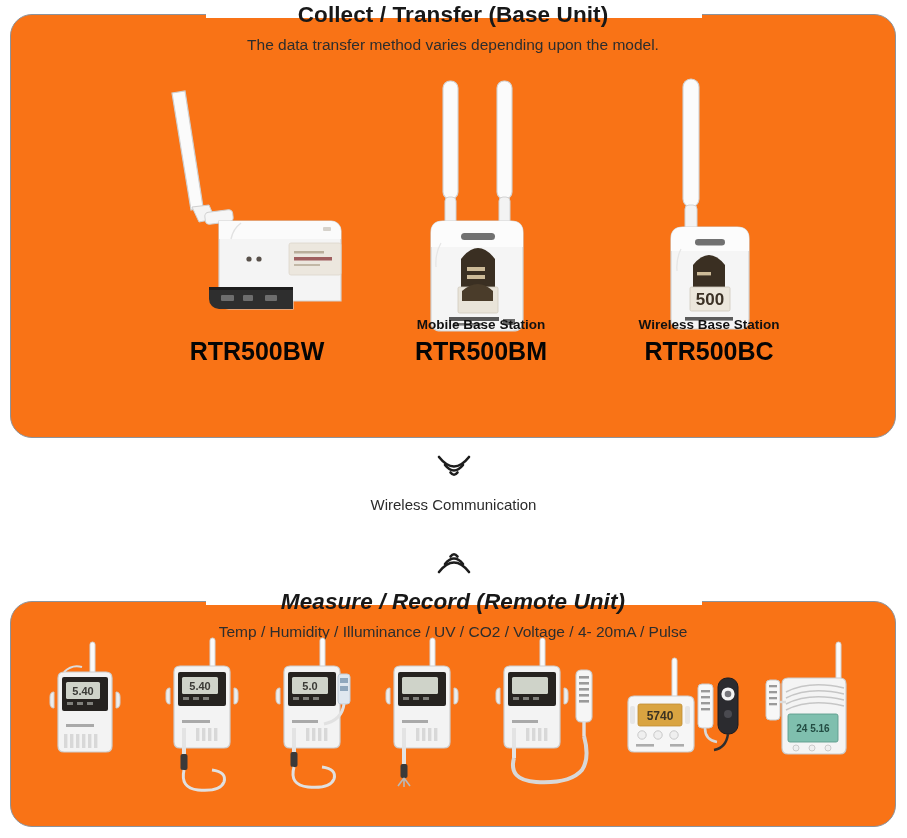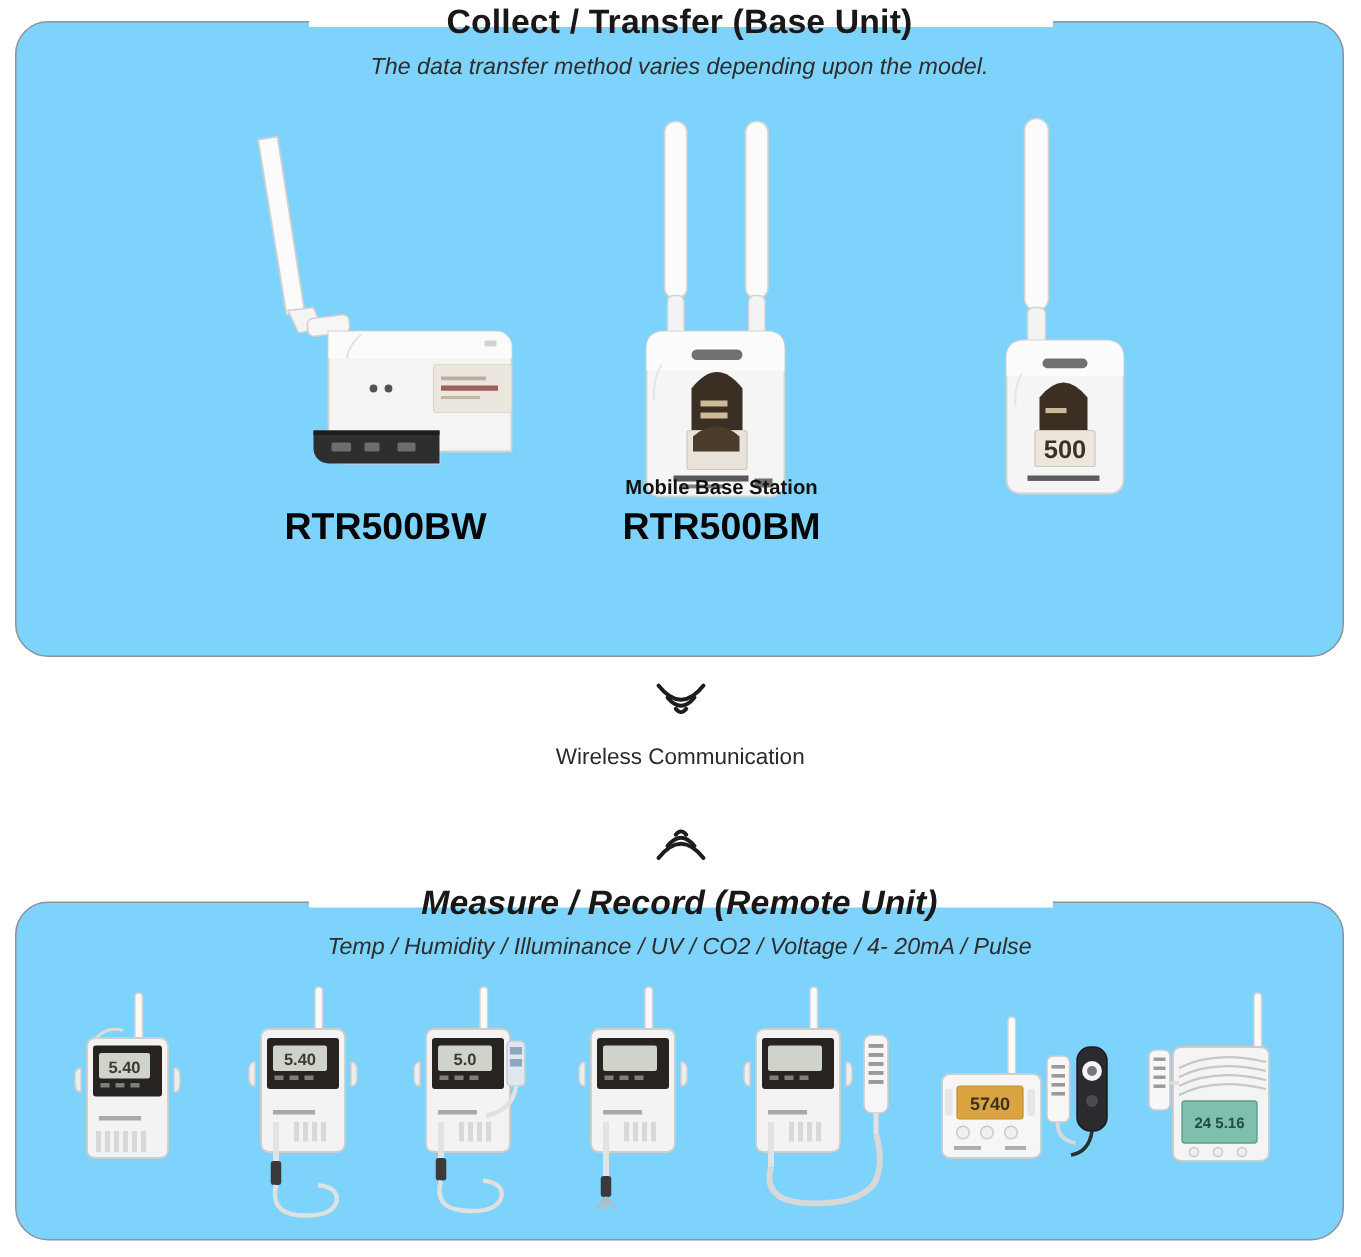--- a/index.html
+++ b/index.html
@@ -11,21 +11,21 @@
     overflow:hidden;
     position:relative;
   }
 
   
   .panel{
     position:absolute;
     border:1.6px solid #8c939c;
     border-radius:22px;
     box-sizing:border-box;
-    background:#7dd3fc;
+    background:#f97316;
   }
   #panel-top{left:10px;top:14px;width:886px;height:424px;}
   #panel-bottom{left:10px;top:601px;width:886px;height:226px;}
 
   
   .notch{
     position:absolute;
     background:#ffffff;
     height:8px;
     top:-5px;
@@ -41,21 +41,20 @@
     color:#181818;
     white-space:nowrap;
   }
   .panel-sub{
     position:absolute;
     left:0;right:0;
     text-align:center;
     font-size:15.5px;
     color:#2d2d2d;
     white-space:nowrap;
-    font-style:italic;
   }
 
   
   .bases{
     position:absolute;
     left:0;right:0;top:58px;height:300px;
   }
   .base-cell{
     position:absolute;
     top:0;width:240px;height:300px;
@@ -73,21 +72,21 @@
   .link-text{
     position:absolute;left:0;right:0;text-align:center;white-space:nowrap;
   }
   .link-main{top:44px;font-size:15px;color:#2b2b2b;}
   .link-sub{top:72px;font-size:12.5px;color:#333;}
   .wave{position:absolute;left:50%;transform:translateX(-50%);}
   .wave-up{top:-1px;}
   .wave-down{top:96px;}
 
   
-  .remotes{position:absolute;left:0;right:0;top:656px;height:170px;}
+  .remotes{position:absolute;left:0;right:0;top:636px;height:170px;}
   .remote-cell{position:absolute;top:0;height:165px;}
 
   
   svg{display:block;overflow:visible;}
 </style>
 </head>
 <body>
 
 <div class="panel" id="panel-top">
   <div class="notch" style="left:195px;width:496px;"></div>
@@ -181,20 +180,24 @@
             <path d="M82 166 q0 -12 12 -12 h54 q12 0 12 12 v12 h-78 Z" fill="#fcfcfc" stroke="none"></path>
             <rect x="106" y="166" width="30" height="6.5" rx="3.2" fill="#3b3b3b" opacity="0.72"></rect>
             <path d="M104 192 q16 -20 32 0 v24 h-32 Z" fill="#3a2f22"></path>
             <rect x="101" y="214" width="40" height="24" rx="1.5" fill="#ece7dc" stroke="#cfc9bc" stroke-width="0.8"></rect>
             <text x="121" y="232" font-family="'Liberation Sans',sans-serif" font-size="17" font-weight="bold" text-anchor="middle" fill="#3b3125">500</text>
             <rect x="108" y="199" width="14" height="3.4" fill="#cdbb98"></rect>
             <rect x="96" y="244" width="48" height="3.6" fill="#2b2b2b" opacity=".76"></rect>
             <path d="M92 176 q-5 10 -4 22" fill="none" stroke="#e6e6e6" stroke-width="1.3"></path>
           </g>
         </svg>
+      </div>
+      <div class="base-caption">
+        <span class="base-kind">Wireless Base Station</span>
+        <span class="base-model">RTR500BC</span>
       </div>
     </div>
 
   </div>
 </div>
 
 <div class="link-zone">
 
   <div class="wave wave-up">
     <svg width="48" height="30" viewBox="0 0 48 30">

